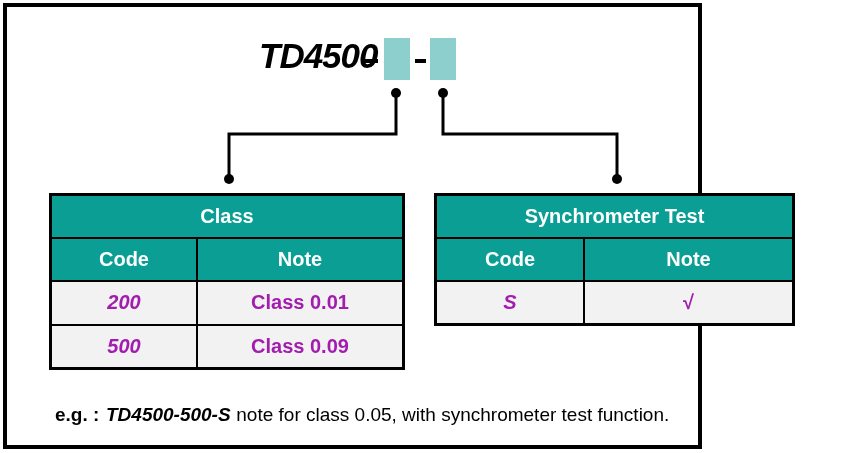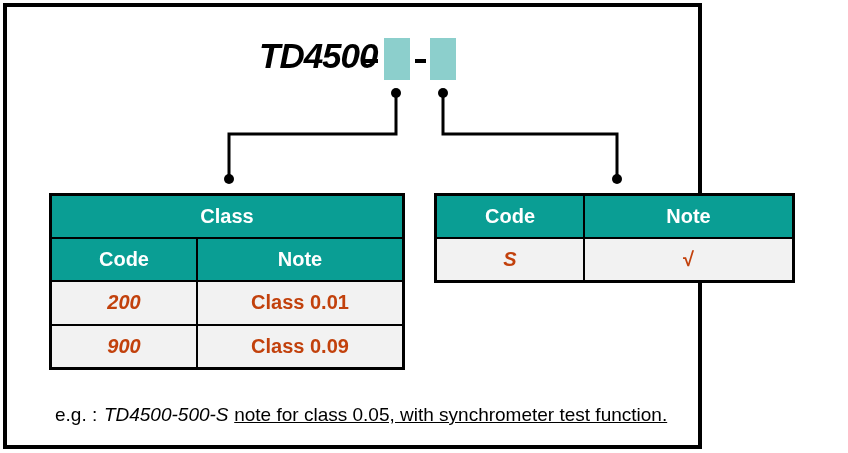--- a/index.html
+++ b/index.html
@@ -84,38 +84,38 @@
   }
   .spec-table tr{height:43px;}
   .spec-table tbody tr{height:44px;}
   .spec-table th{
     background:var(--table-header-teal);
     color:#ffffff;
     font-weight:bold;
   }
   .spec-table td{
     background:var(--cell-background);
-    color:#c2410c;
+    color:#a21caf;
     font-weight:bold;
   }
   .spec-table td.code-cell{
     font-style:italic;
   }
   .spec-table col.code-col{width:41.5%;}
   
   .example{
     position:absolute;
     left:48px;top:397px;
     font-size:19px;
     color:#000;
     white-space:nowrap;
   }
-  .example .prefix{font-weight:normal;}
-  .example .code{font-weight:normal;font-style:italic;margin-left:0.35em;margin-top:44px;}
-  .example .suffix{font-weight:normal;margin-left:0.3em;text-decoration:underline;}
+  .example .prefix{font-weight:bold;}
+  .example .code{font-weight:bold;font-style:italic;margin-left:0.35em;margin-top:44px;}
+  .example .suffix{font-weight:normal;margin-left:0.3em;}
 </style>
 </head>
 <body>
 
 <div class="frame">
 
   <span class="model-name">TD4500</span>
   <span class="dash dash-1"></span>
   <span class="code-box code-box-1"></span>
   <span class="dash dash-2"></span>
@@ -143,32 +143,35 @@
         <th>Code</th>
         <th>Note</th>
       </tr>
     </thead>
     <tbody>
       <tr>
         <td class="code-cell">200</td>
         <td>Class 0.01</td>
       </tr>
       <tr>
-        <td class="code-cell">900</td>
+        <td class="code-cell">500</td>
         <td>Class 0.09</td>
       </tr>
     </tbody>
   </table>
 
   <table class="spec-table" id="sync-table">
     <colgroup>
         <col class="code-col">
         <col>
       </colgroup>
     <thead>
+      <tr>
+        <th colspan="2">Synchrometer Test</th>
+      </tr>
       <tr>
         <th>Code</th>
         <th>Note</th>
       </tr>
     </thead>
     <tbody>
       <tr>
         <td class="code-cell">S</td>
         <td>√</td>
       </tr>

